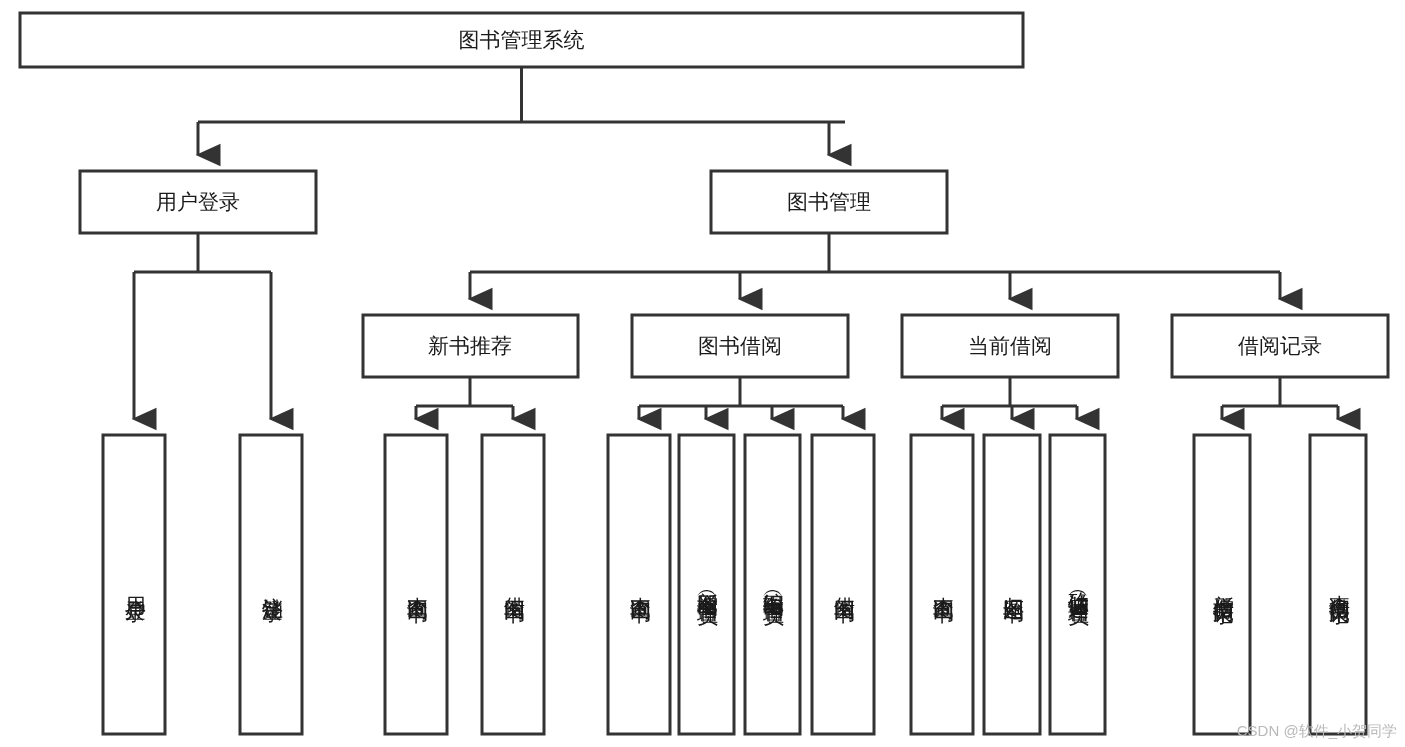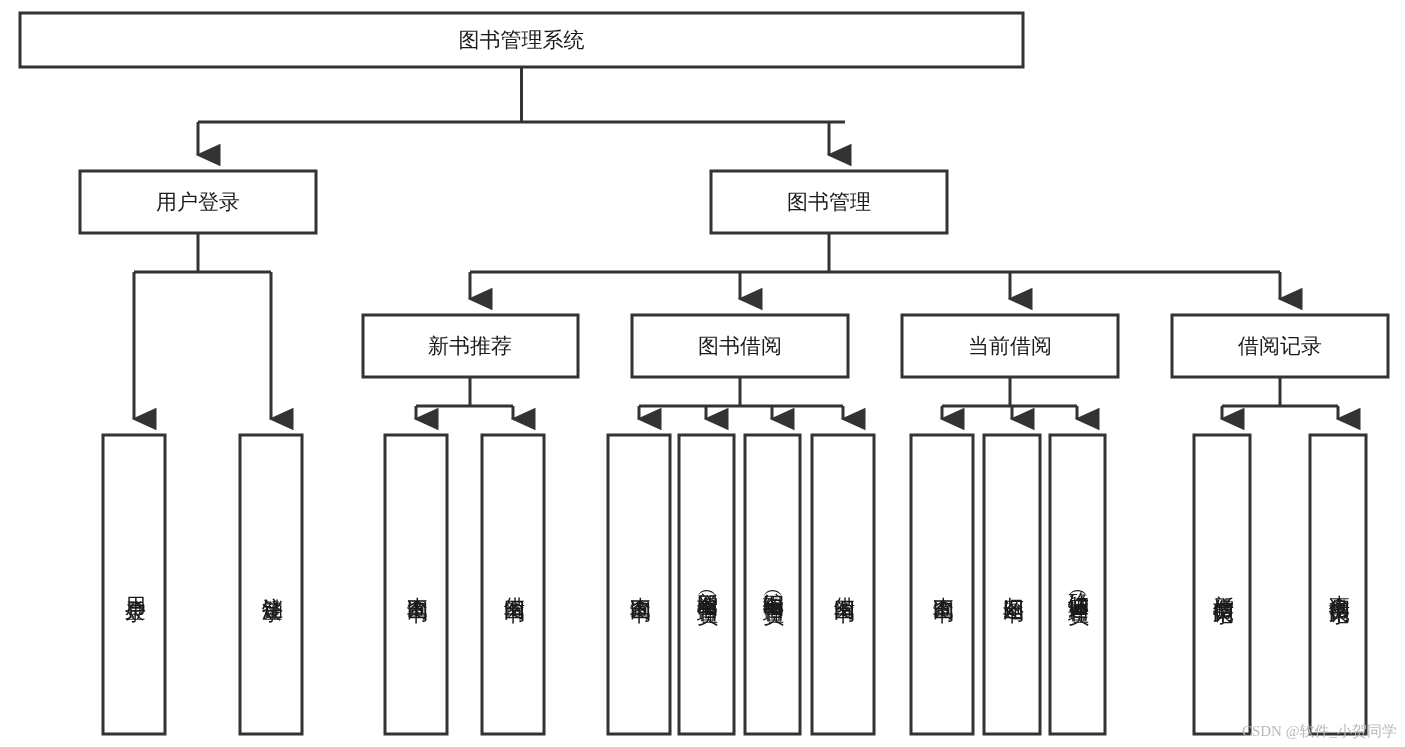--- a/index.html
+++ b/index.html
@@ -46,21 +46,21 @@
     fill: none;
   }
   .arrow-head {
     fill: #333333;
     stroke: none;
   }
   .watermark {
     position: absolute;
     right: 8px;
     bottom: 6px;
-    font-family: Liberation Serif, serif;
+    font-family: Liberation Sans, sans-serif;
     font-size: 15px;
     color: #b9b9b9;
     white-space: nowrap;
     pointer-events: none;
   }
 </style>
 </head>
 <body>
 
 <svg id="diagram" viewBox="0 0 1405 747">

